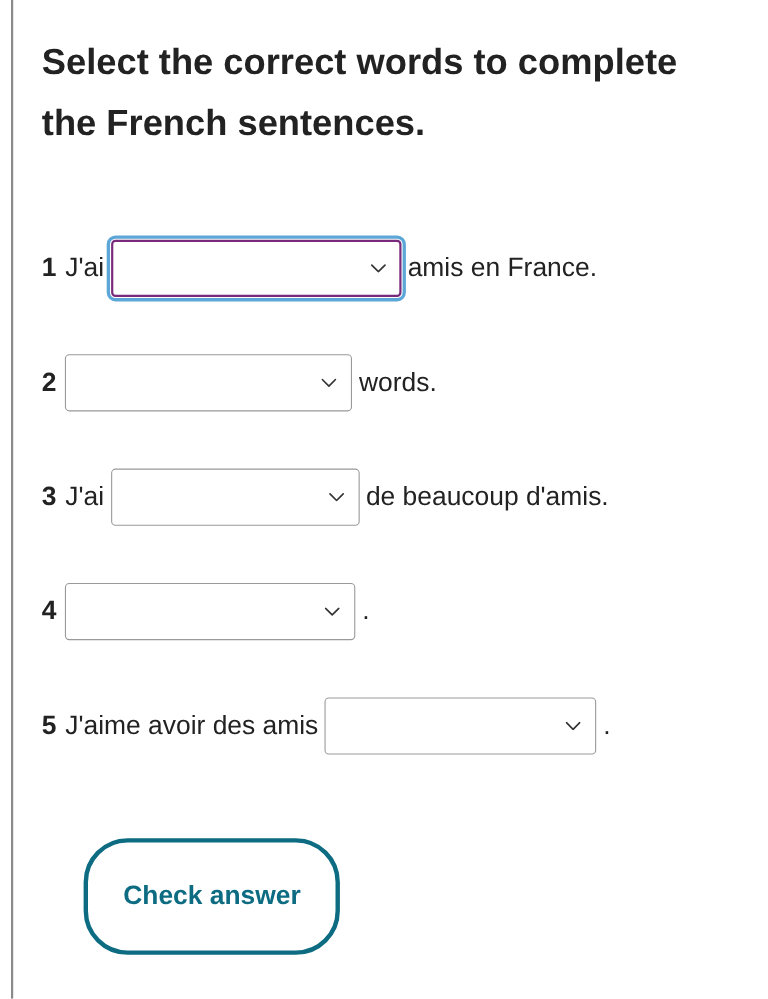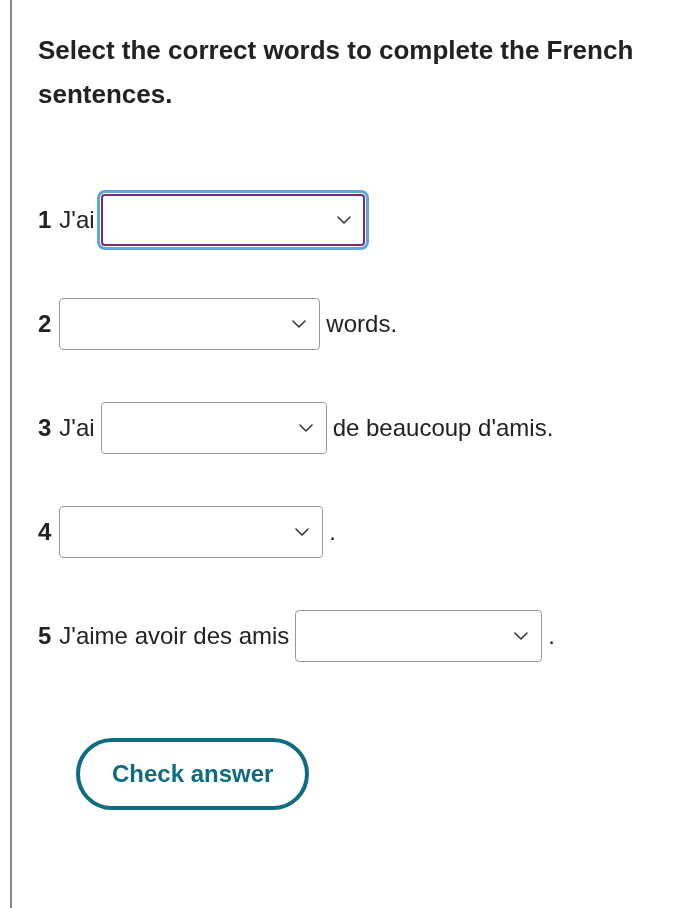--- a/index.html
+++ b/index.html
@@ -20,21 +20,21 @@
       left: 10px;
       top: 0;
       width: 2px;
       height: 100%;
       background: #8a8a8a;
     }
     .content {
       padding: 28px 30px 30px 38px;
     }
     .instruction {
-      font-size: 26px;
+      font-size: 33px;
       font-weight: 700;
       color: #222;
       line-height: 1.7;
       margin-bottom: 78px;
     }
     .question-row {
       font-size: 24px;
       line-height: 1.6;
       margin-bottom: 52px;
       display: flex;
@@ -87,21 +87,21 @@
     .w3 { width: 226px; }
     .w4 { width: 264px; }
     .w5 { width: 247px; }
     .check-button {
       margin-top: 24px;
       margin-left: 38px;
       display: inline-block;
       background: #ffffff;
       border: 4px solid #0d6c82;
       border-radius: 40px;
-      padding: 18px 32px;
+      padding: 35px 32px;
       font-size: 24px;
       font-weight: 700;
       color: #0d6c82;
       cursor: pointer;
       font-family: inherit;
     }
   </style>
 </head>
 <body>
 
@@ -114,20 +114,21 @@
     <span class="question-number">1</span>
     <span>J'ai</span>
     <span class="select-wrapper">
       <select class="dropdown focused w1"></select>
       <span class="chevron">
         <svg viewBox="0 0 14 8" width="14" height="8">
             <path d="M1 1 L7 7 L13 1" stroke="#333" stroke-width="1.5" fill="none" stroke-linecap="round" stroke-linejoin="round"></path>
           </svg>
       </span>
     </span>
+    <span>amis en France.</span>
   </div>
 
   <div class="question-row">
     <span class="question-number">2</span>
     <span class="select-wrapper">
       <select class="dropdown w2"></select>
       <span class="chevron">
         <svg viewBox="0 0 14 8" width="14" height="8">
             <path d="M1 1 L7 7 L13 1" stroke="#333" stroke-width="1.5" fill="none" stroke-linecap="round" stroke-linejoin="round"></path>
           </svg>

